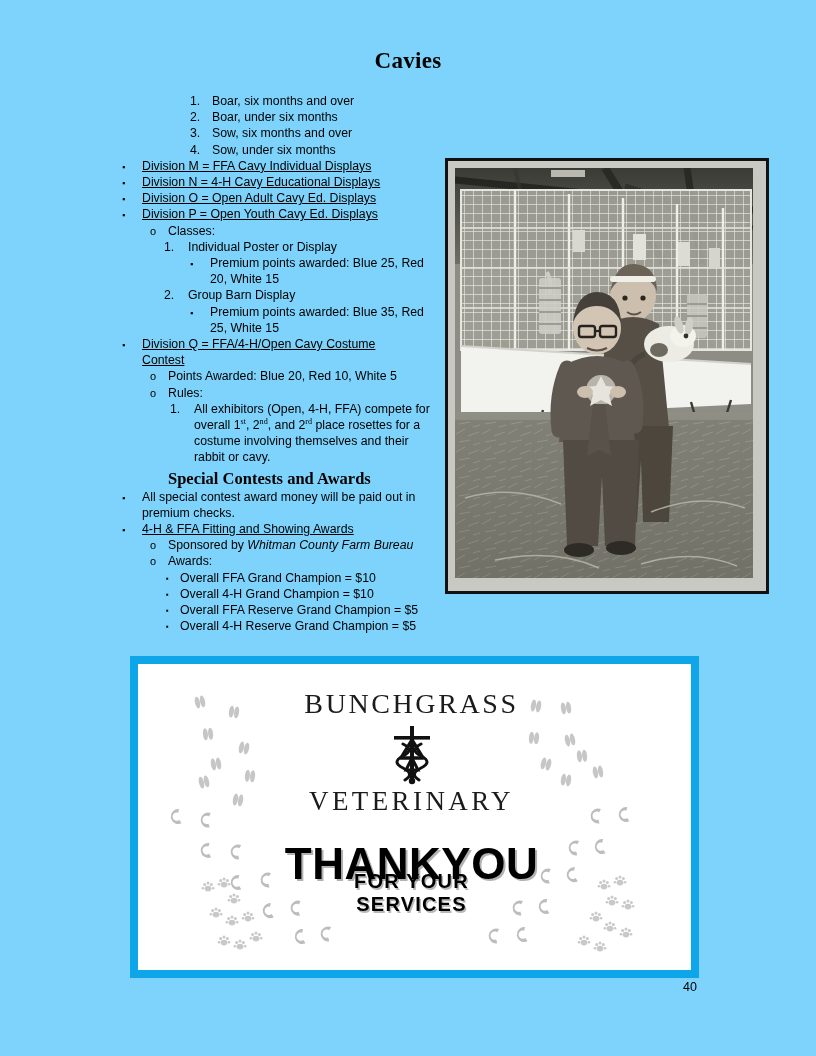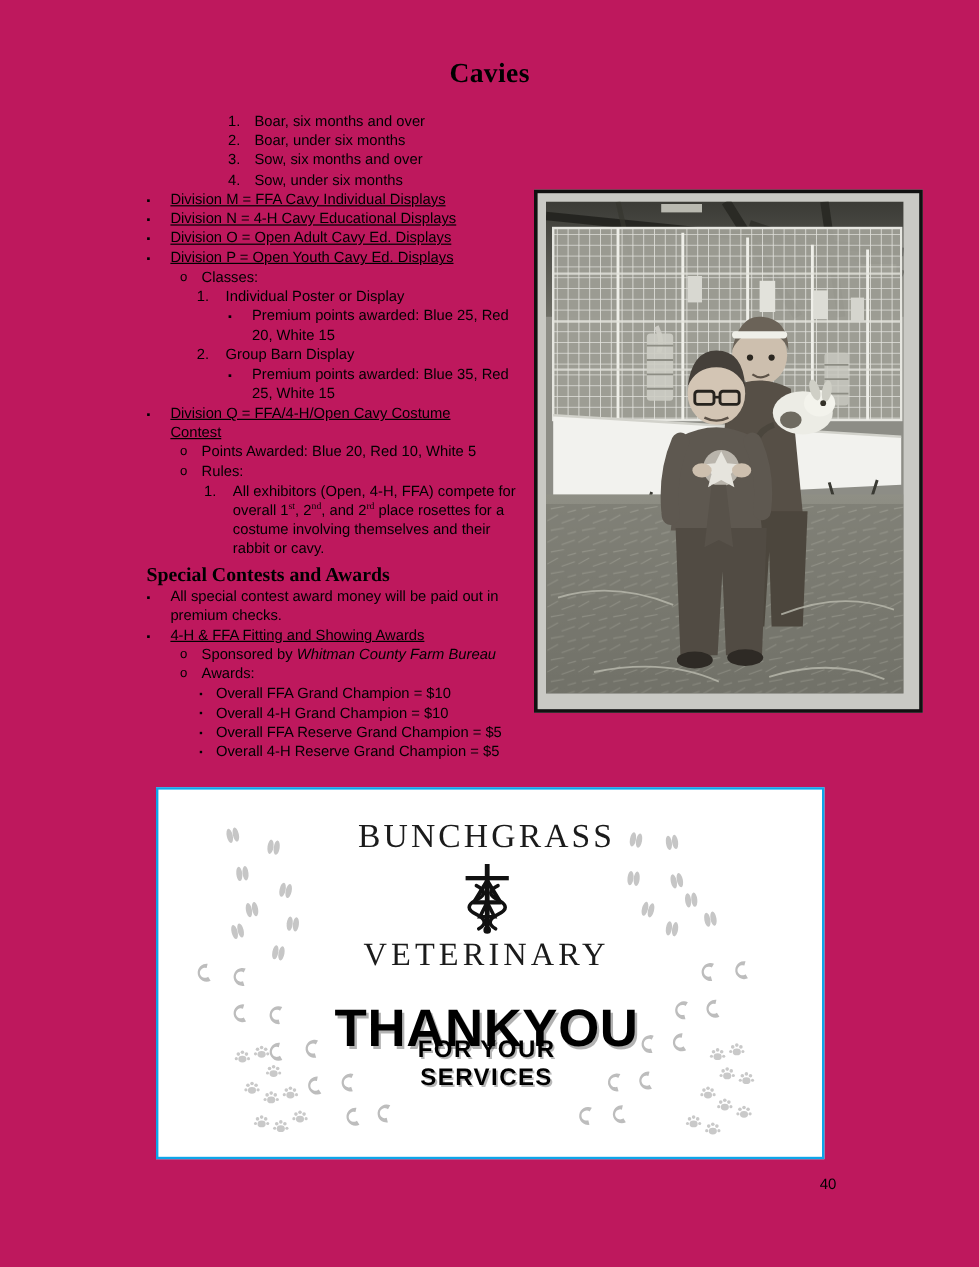--- a/index.html
+++ b/index.html
@@ -9,21 +9,21 @@
     background: #ffffff;
   }
   body {
     font-family: "Liberation Sans", sans-serif;
     color: #000000;
   }
   .page {
     position: relative;
     width: 816px;
     height: 1056px;
-    background: #be185d;
+    background: #7dd3fc;
     overflow: hidden;
   }
 
   
   .page-title {
     position: absolute;
     left: 0;
     top: 48px;
     width: 816px;
     text-align: center;
@@ -88,20 +88,21 @@
   .it { font-style: italic; }
   sup { font-size: 0.66em; vertical-align: super; line-height: 0; font-family: Liberation Serif, serif; }
 
   .section-head {
     font-family: "Liberation Serif", serif;
     font-weight: bold;
     font-size: 16.5px;
     line-height: 20px;
     padding-left: 122px;
     margin-top: 3px;
+    margin-left: 46px;
   }
 
   
   .photo-frame {
     position: absolute;
     left: 445px;
     top: 158px;
     width: 318px;
     height: 430px;
     border: 3px solid #111111;
@@ -117,21 +118,21 @@
   }
   .photo-svg { display: block; width: 298px; height: 410px; }
 
   
   .ad-box {
     position: absolute;
     left: 130px;
     top: 656px;
     width: 553px;
     height: 306px;
-    border: 2px solid #0ea5e9;
+    border: 8px solid #0ea5e9;
     background: #ffffff;
     overflow: hidden;
   }
   .ad-svg { position: absolute; left: 0; top: 0; width: 547px; height: 300px; }
   .ad-text {
     position: absolute;
     left: 0; top: 0;
     width: 547px; height: 300px;
     text-align: center;
   }

